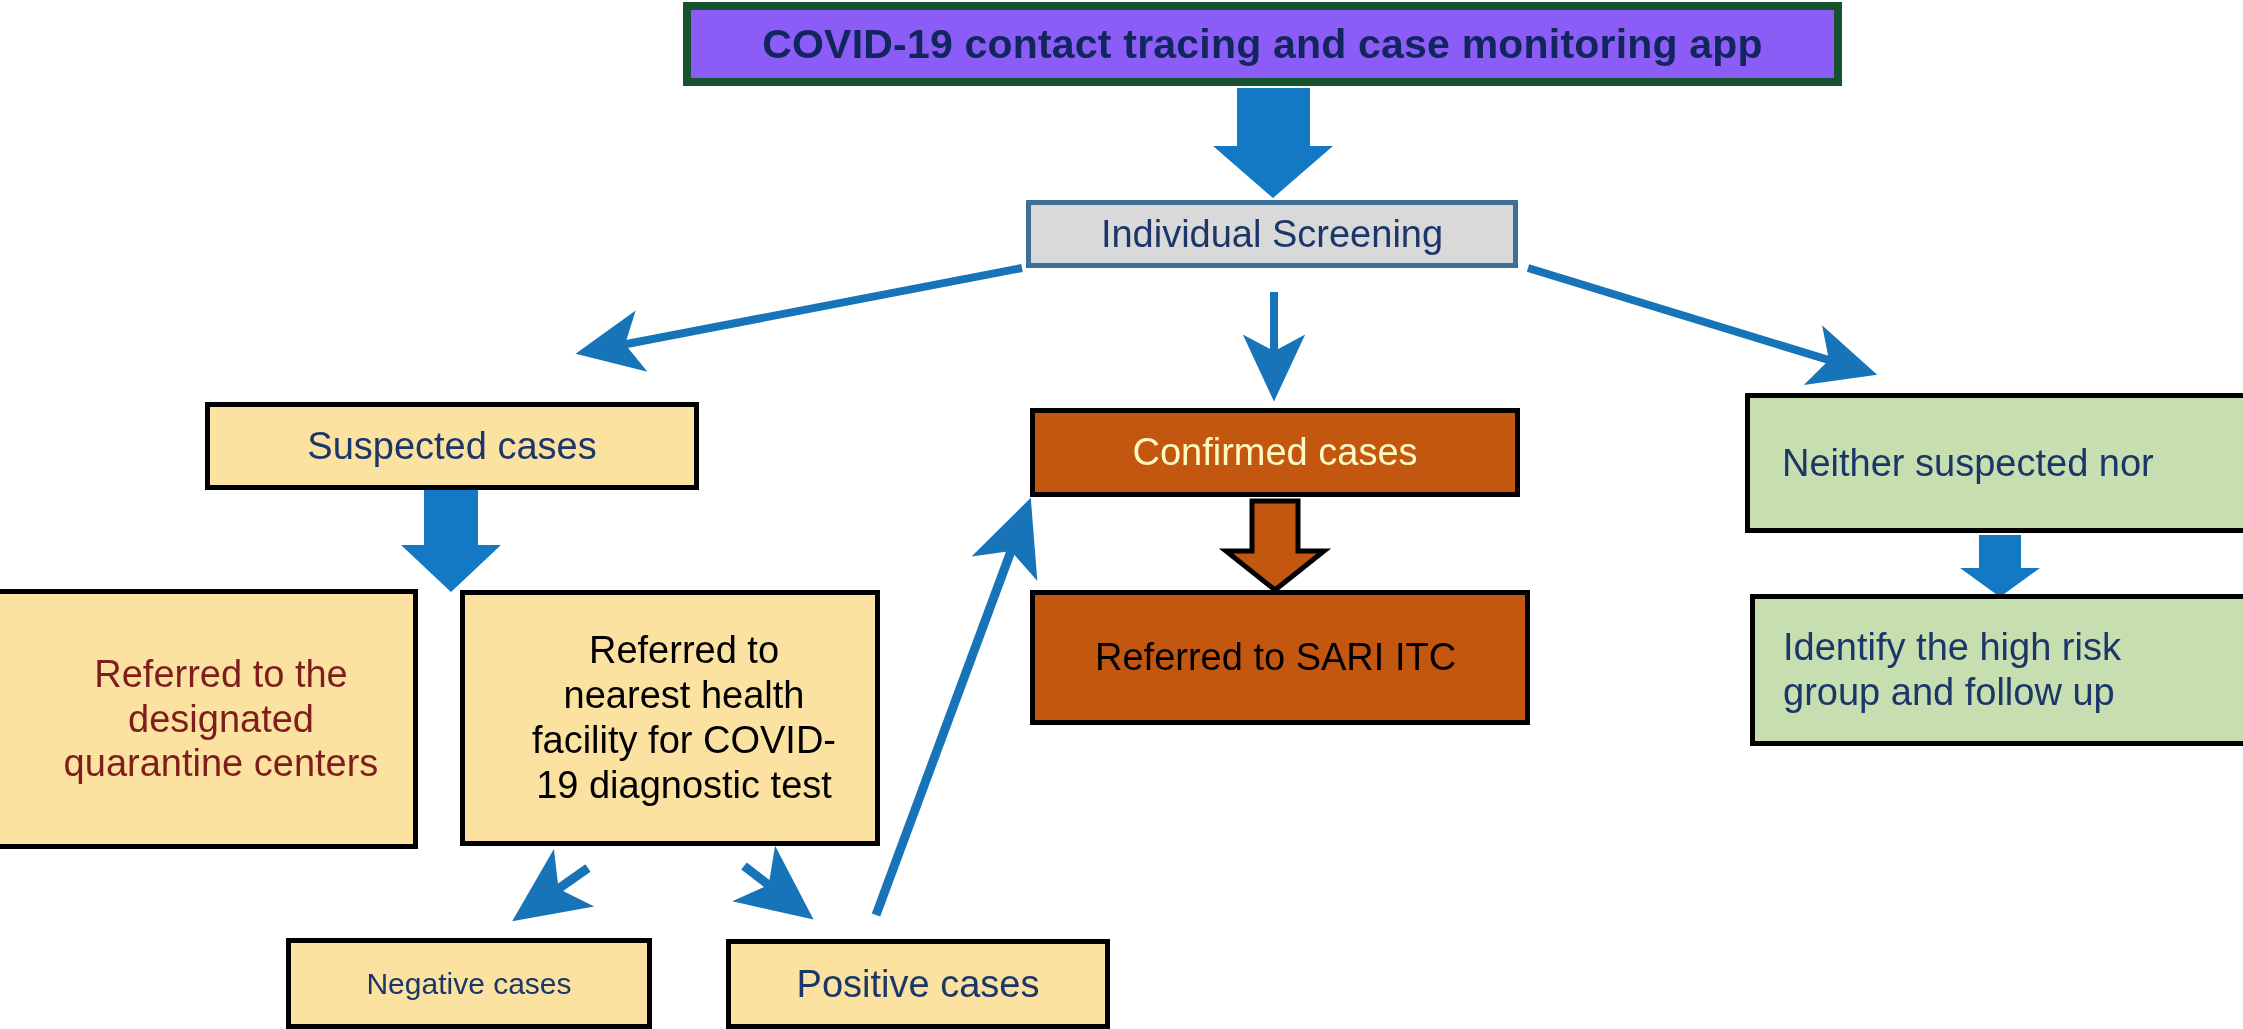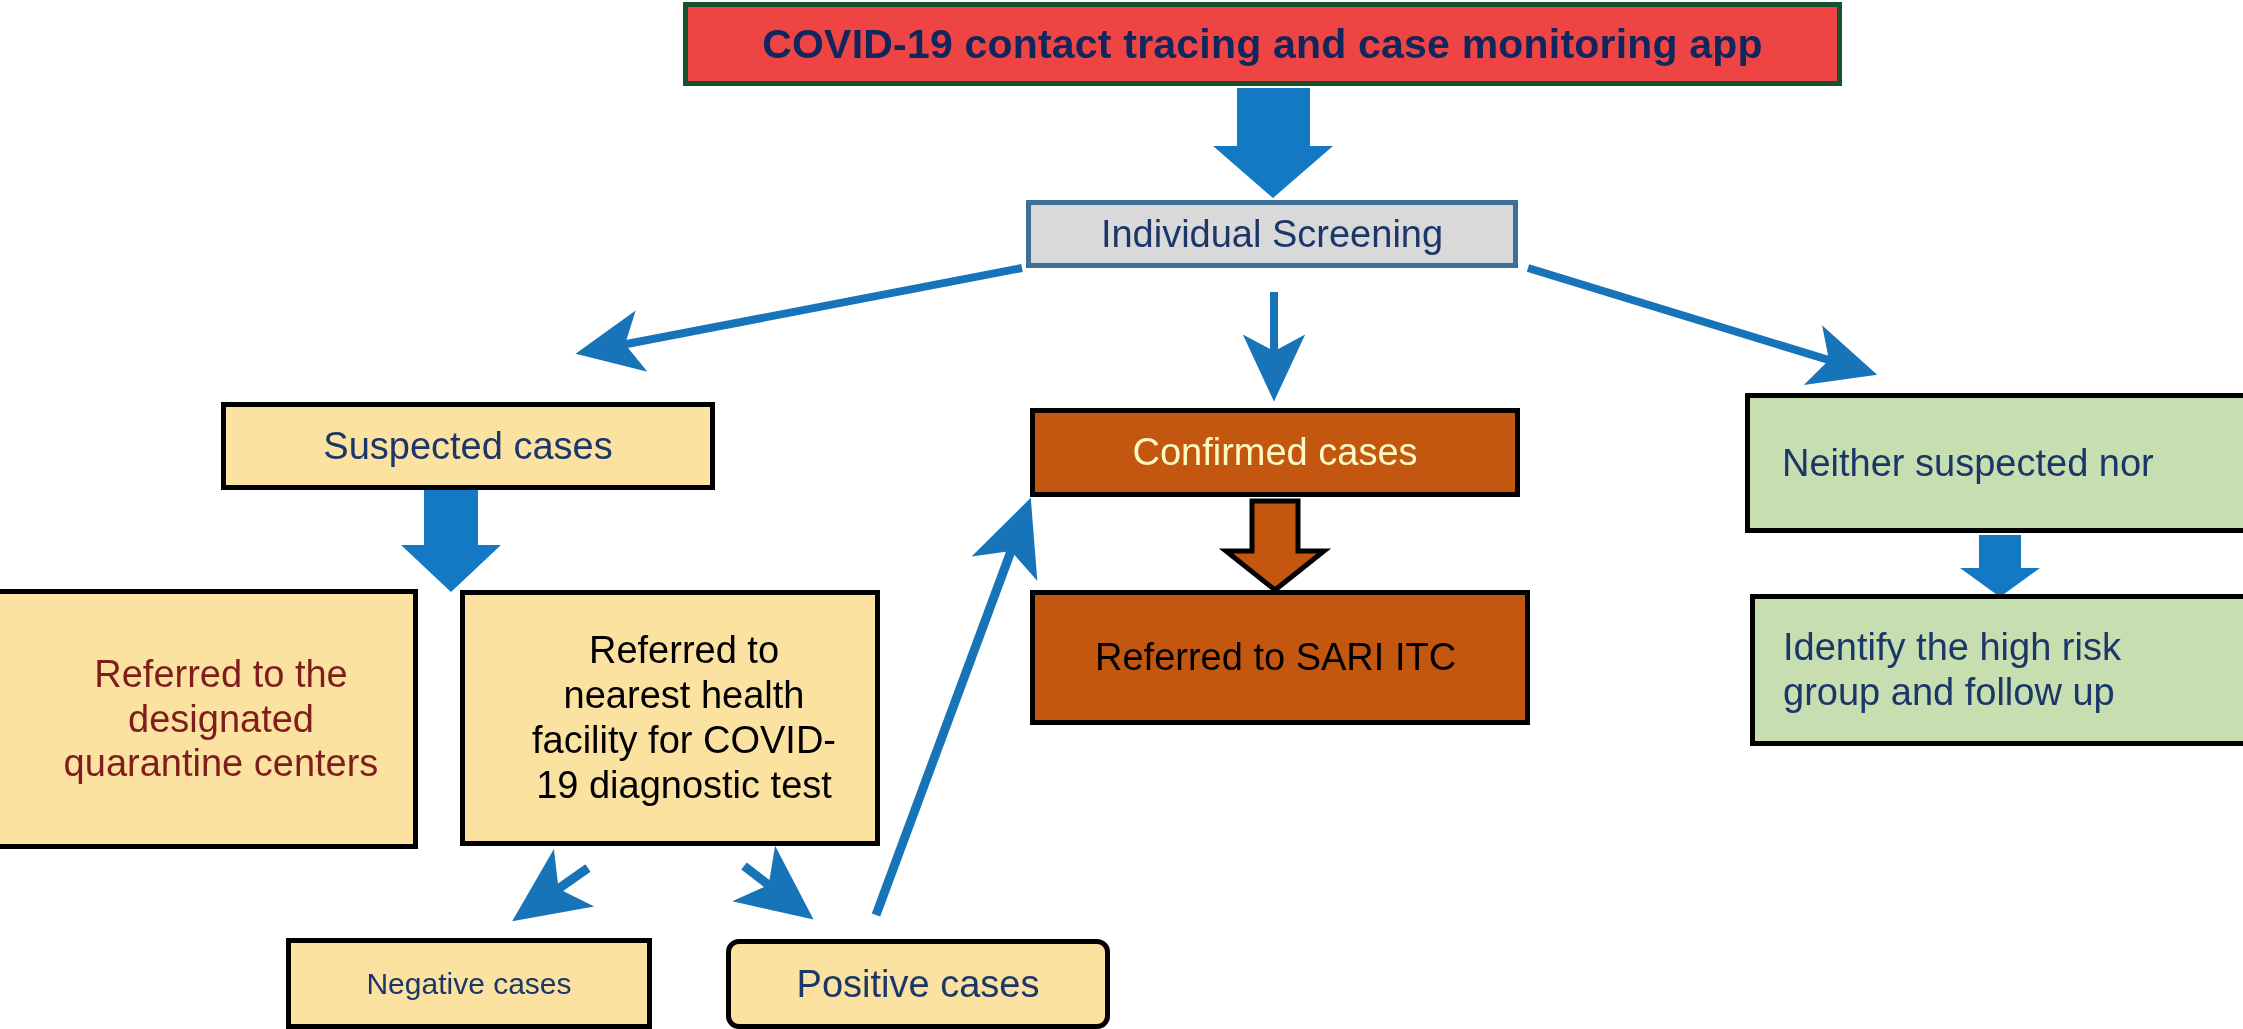--- a/index.html
+++ b/index.html
@@ -37,22 +37,22 @@
     width: 100%;
     line-height: 1.18;
     white-space: pre-line;
   }
   
   .box-title {
     left: 683px;
     top: 2px;
     width: 1159px;
     height: 84px;
-    background: #ef4444;
-    border: 5px solid #14532d;
+    background: #8b5cf6;
+    border: 8px solid #14532d;
     justify-content: center;
   }
   .box-title .node-text {
     text-align: center;
     font-size: 41px;
     font-weight: bold;
     color: #10265c;
     letter-spacing: 0.2px;
   }
   
@@ -77,21 +77,21 @@
   }
   .green {
     background: #c7dfb0;
     border: 5px solid #000000;
   }
   .orange {
     background: #c4570f;
     border: 5px solid #000000;
   }
   .box-suspected {
-    left: 221px;
+    left: 205px;
     top: 402px;
     width: 494px;
     height: 88px;
     justify-content: center;
   }
   .box-suspected .node-text {
     text-align: center;
     font-size: 38px;
     color: #1b3668;
   }
@@ -183,21 +183,20 @@
     text-align: center;
     font-size: 30px;
     color: #1b3668;
   }
   .box-positive {
     left: 726px;
     top: 939px;
     width: 384px;
     height: 90px;
     justify-content: center;
-    border-radius: 13px;
   }
   .box-positive .node-text {
     text-align: center;
     font-size: 38px;
     color: #1b3668;
   }
 </style>
 </head>
 <body>
 

